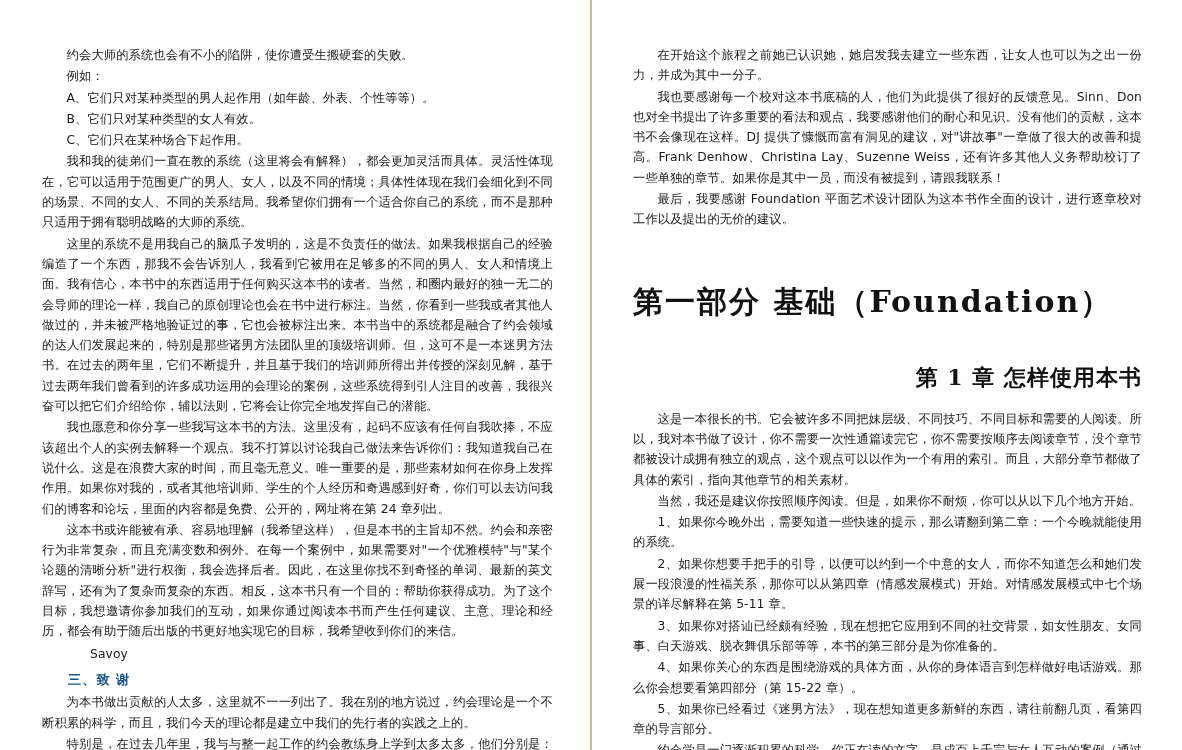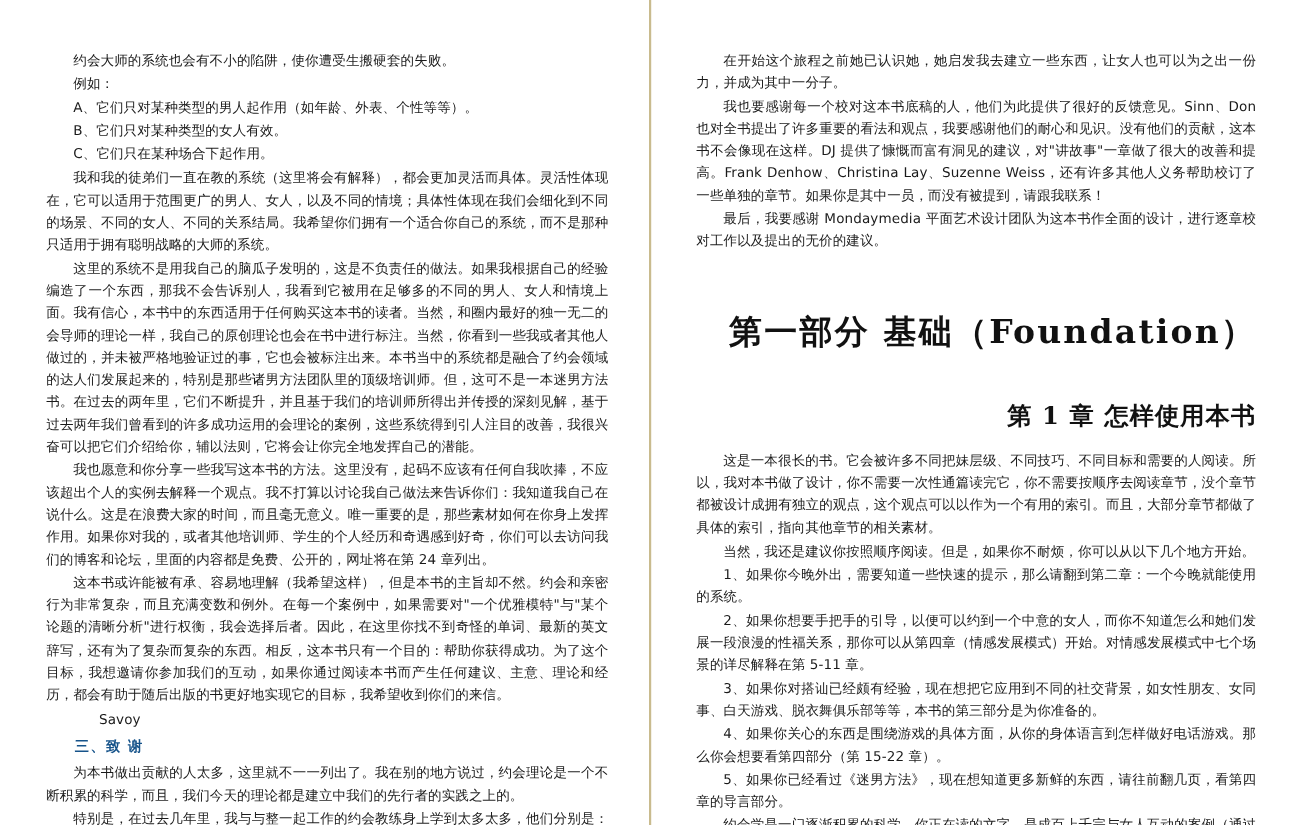--- a/index.html
+++ b/index.html
@@ -62,21 +62,21 @@
   }
   .h-section {
     font-size: 13px;
     font-weight: bold;
     color: #16538a;
     margin: 6px 0 2px 0;
     text-indent: 2em;
     letter-spacing: 1.2px;
   }
   .part-title {
-    text-align: right;
+    text-align: left;
     font-family: "DejaVu Serif", "Liberation Serif", serif;
     font-weight: bold;
     font-size: 30px;
     letter-spacing: 2px;
     margin: 52px 0 40px 0;
     color: #111;
   }
   .chapter-title {
     text-align: right;
     font-family: "DejaVu Serif", "Liberation Serif", serif;
@@ -106,21 +106,21 @@
     <p class="sig">Savoy</p>
     <p class="h-section">三、致  谢</p>
     <p class="ind">为本书做出贡献的人太多，这里就不一一列出了。我在别的地方说过，约会理论是一个不断积累的科学，而且，我们今天的理论都是建立中我们的先行者的实践之上的。</p>
     <p class="ind">特别是，在过去几年里，我与与整一起工作的约会教练身上学到太多太多，他们分别是：SINN 、 BADBOY 、 BRAD P，TENMAGNET，CORTEZ，发财，THE DON 等等。我师从 TYLERD。我学习迷男，他贡献了时序模式理论，以及许多由此衍生出来的技巧。</p>
 
   </div>
 
   <div class="col right">
     <p class="ind">在开始这个旅程之前她已认识她，她启发我去建立一些东西，让女人也可以为之出一份力，并成为其中一分子。</p>
     <p class="ind">我也要感谢每一个校对这本书底稿的人，他们为此提供了很好的反馈意见。Sinn、Don 也对全书提出了许多重要的看法和观点，我要感谢他们的耐心和见识。没有他们的贡献，这本书不会像现在这样。DJ 提供了慷慨而富有洞见的建议，对"讲故事"一章做了很大的改善和提高。Frank Denhow、Christina Lay、Suzenne Weiss，还有许多其他人义务帮助校订了一些单独的章节。如果你是其中一员，而没有被提到，请跟我联系！</p>
-    <p class="ind">最后，我要感谢 Mondaymedia 平面艺术设计团队为这本书作全面的设计，进行逐章校对工作以及提出的无价的建议。</p>
+    <p class="ind">最后，我要感谢 Foundation 平面艺术设计团队为这本书作全面的设计，进行逐章校对工作以及提出的无价的建议。</p>
     <h1 class="part-title">第一部分  基础（Foundation）</h1>
     <h2 class="chapter-title">第 1 章  怎样使用本书</h2>
     <p class="ind">这是一本很长的书。它会被许多不同把妹层级、不同技巧、不同目标和需要的人阅读。所以，我对本书做了设计，你不需要一次性通篇读完它，你不需要按顺序去阅读章节，没个章节都被设计成拥有独立的观点，这个观点可以以作为一个有用的索引。而且，大部分章节都做了具体的索引，指向其他章节的相关素材。</p>
     <p class="ind">当然，我还是建议你按照顺序阅读。但是，如果你不耐烦，你可以从以下几个地方开始。</p>
     <p class="ind">1、如果你今晚外出，需要知道一些快速的提示，那么请翻到第二章：一个今晚就能使用的系统。</p>
     <p class="ind">2、如果你想要手把手的引导，以便可以约到一个中意的女人，而你不知道怎么和她们发展一段浪漫的性福关系，那你可以从第四章（情感发展模式）开始。对情感发展模式中七个场景的详尽解释在第 5-11 章。</p>
     <p class="ind">3、如果你对搭讪已经颇有经验，现在想把它应用到不同的社交背景，如女性朋友、女同事、白天游戏、脱衣舞俱乐部等等，本书的第三部分是为你准备的。</p>
     <p class="ind">4、如果你关心的东西是围绕游戏的具体方面，从你的身体语言到怎样做好电话游戏。那么你会想要看第四部分（第 15-22 章）。</p>
     <p class="ind">5、如果你已经看过《迷男方法》，现在想知道更多新鲜的东西，请往前翻几页，看第四章的导言部分。</p>
     <p class="ind">约会学是一门逐渐积累的科学。你正在读的文字，是成百上千宗与女人互动的案例（通过我自己以及历任培训师的实践）的结晶。我们有系统地对这些理论进行创作、验证、质疑、提炼，在无数不同使用这个理论的男人所写的成绩报告的基础上，这些理论得到极大丰富。但是，这没有令这本书变成物理定律或者圣经戒律。所有规则都意味着要被打破，通过试验和进一步提升这些理论，你会比不假思索地应用它得到更多。这正是试验和测试的精神所在。</p>

